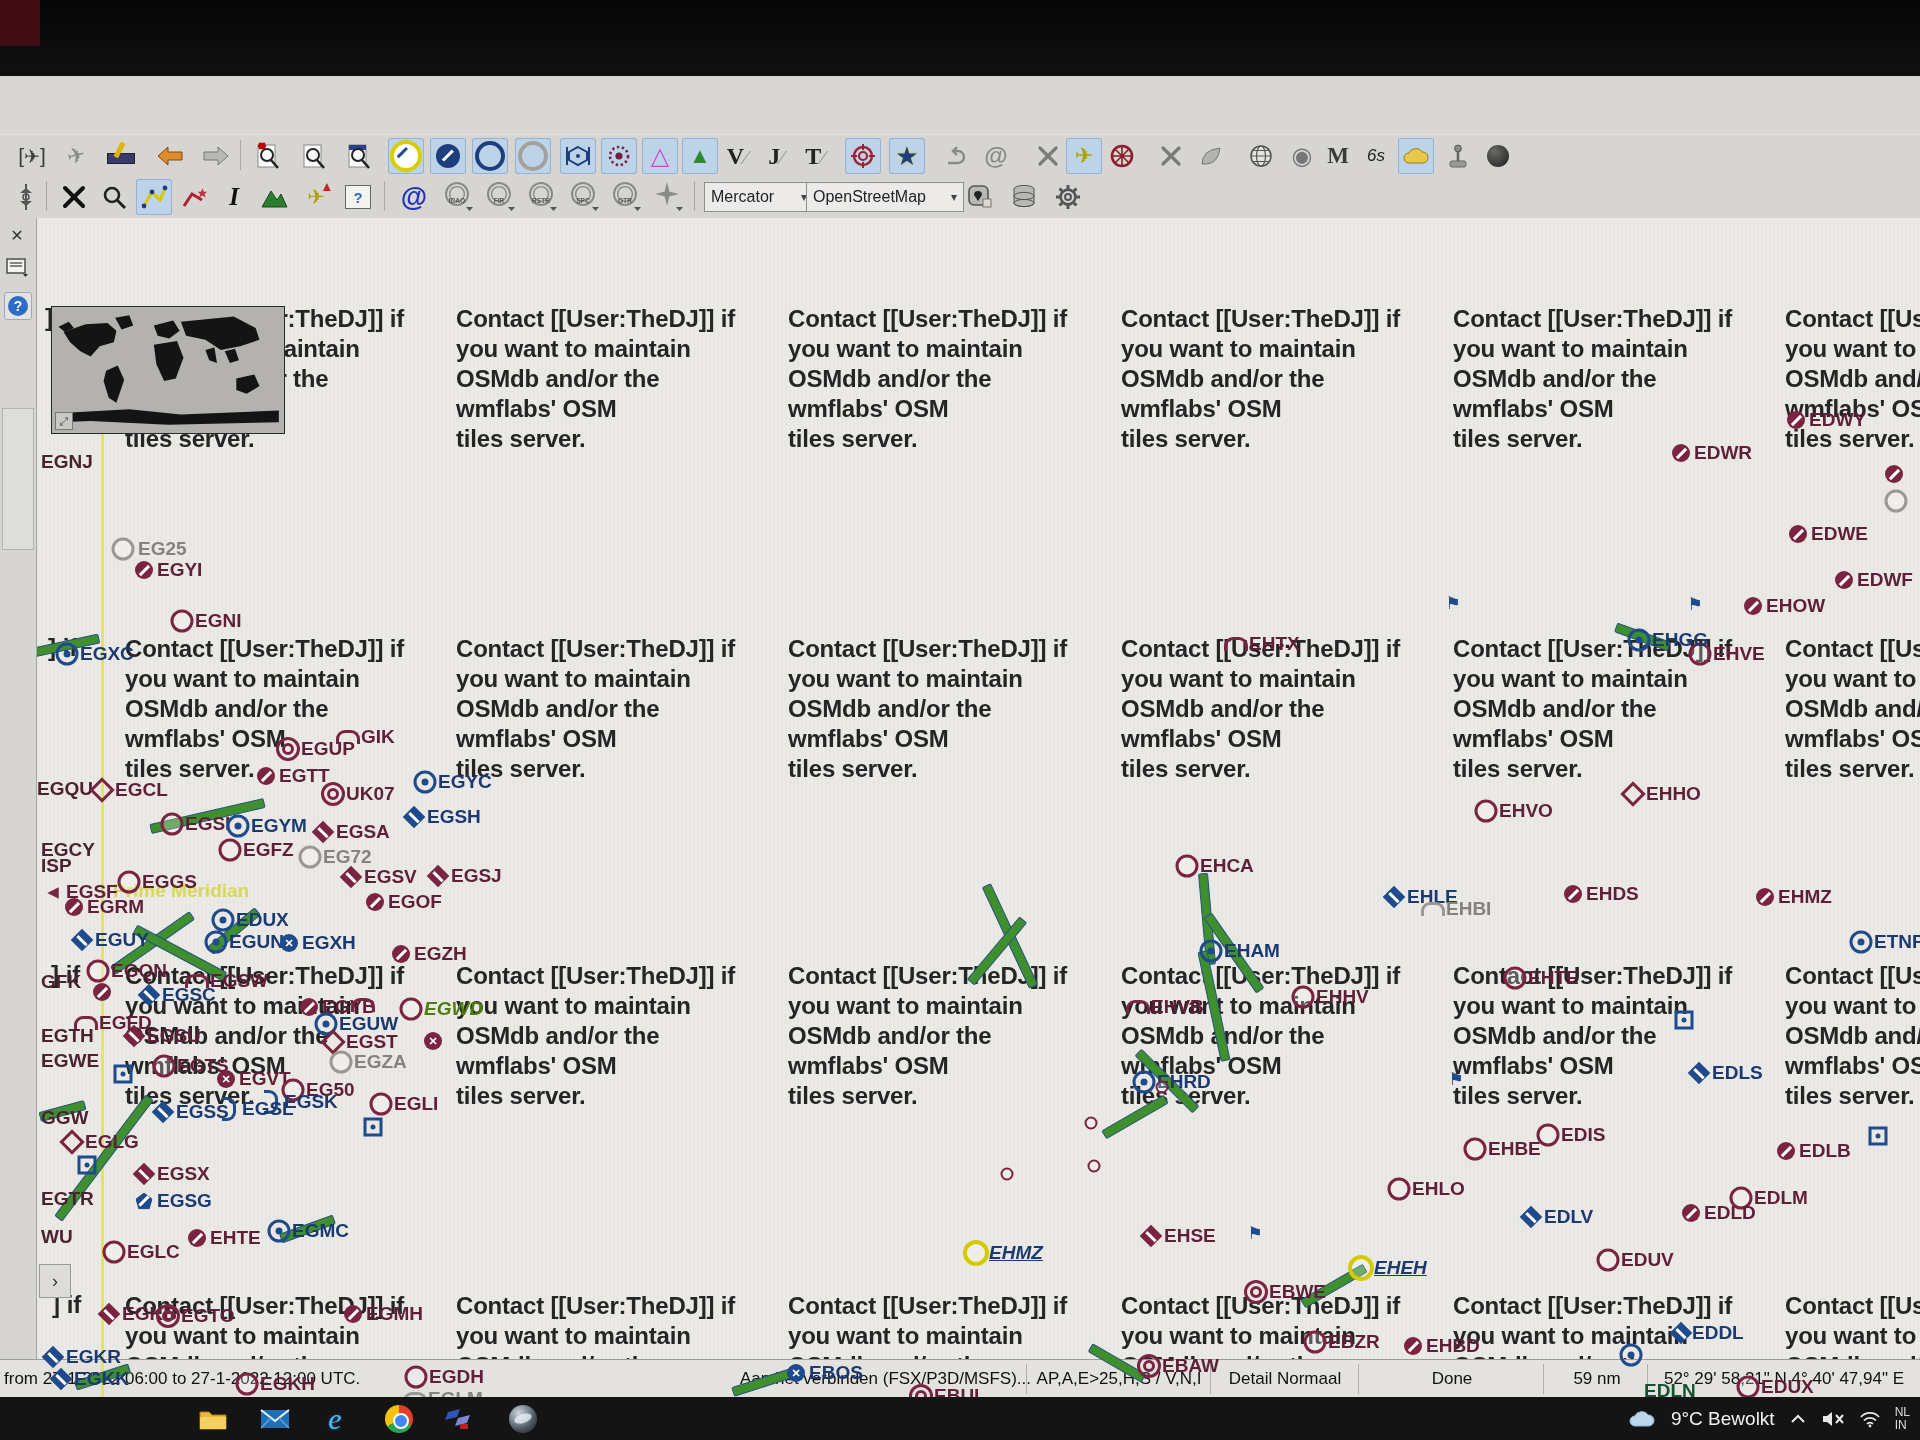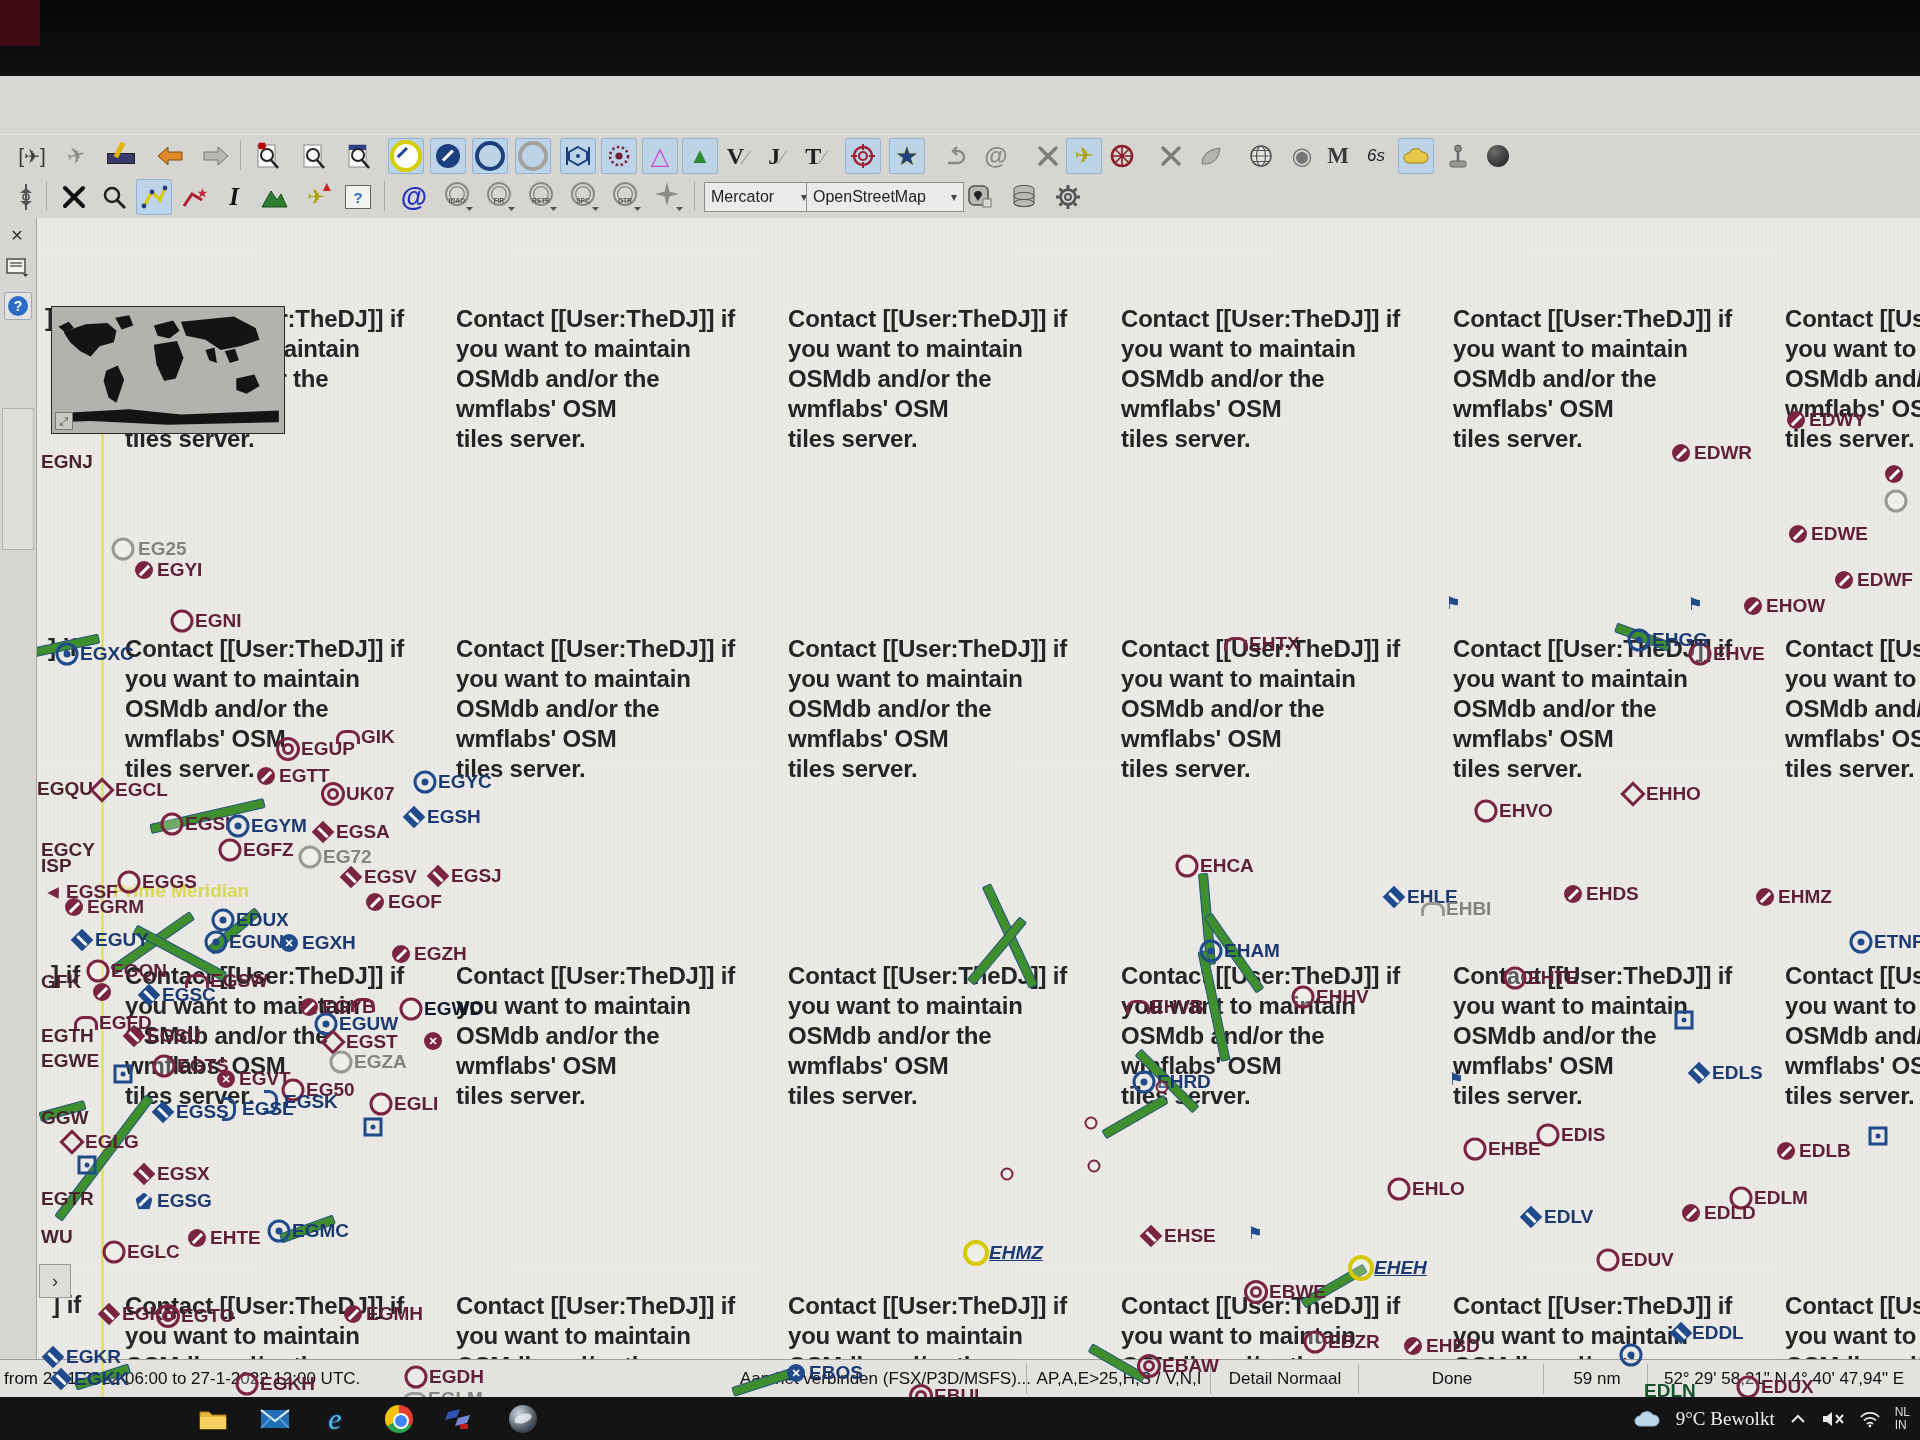--- a/index.html
+++ b/index.html
@@ -39,21 +39,21 @@
   #mini-expand{position:absolute;z-index:5;width:16px;height:16px;background:#c9c8c4;border:1px solid #777;color:#444;font-size:11px;display:flex;align-items:center;justify-content:center;}
   #expander{position:absolute;z-index:6;width:30px;height:32px;background:#dddcd9;border:1px solid #999;color:#333;font-size:18px;display:flex;align-items:center;justify-content:center;}
   
   #statusbar{position:absolute;left:0;top:1283px;width:1920px;height:38px;background:#e3e2df;border-top:1px solid #9b9b98;font-size:17px;color:#111;}
   .stcell{position:absolute;top:9px;white-space:nowrap;}
   .stdiv{position:absolute;top:4px;width:1px;height:30px;background:#b0afac;}
   
   #taskbar{position:absolute;left:0;top:1397px;width:1920px;height:43px;background:#141414;}
   .tbicon{position:absolute;top:5px;width:34px;height:34px;display:flex;align-items:center;justify-content:center;}
   #tray{position:absolute;right:10px;top:0;height:43px;display:flex;align-items:center;gap:14px;color:#eee;}
-  #weather-label{font-size:19px;color:#f0f0f0;font-family:Liberation Serif, serif;}
+  #weather-label{font-size:19px;color:#f0f0f0;}
   .traytxt{font-size:12px;line-height:13px;color:#ddd;}
 </style>
 </head>
 <body>
 
 <div id="stage">
   <div id="bezel">
       <div id="bezel-red"></div>
     </div>
   <div id="app">
@@ -740,21 +740,21 @@
           </div>
           <div class="mk" style="left: 289px; top: 806px;">
             <span style="position:relative;display:block;width:17px;height:17px;border:3.5px solid #1f4b8c;border-radius:50%">
               <i style="position:absolute;left:5px;top:5px;width:7px;height:7px;border-radius:50%;background:#1f4b8c"></i>
             </span>
           </div>
           <div class="mklbl" style="left: 302px; top: 795px; color: rgb(28, 58, 114);">EGUW</div>
           <div class="mk" style="left: 374px; top: 791px;">
             <span style="display:block;width:17px;height:17px;border:3.5px solid #7a2442;border-radius:50%;background:rgba(255,255,255,.25)"></span>
           </div>
-          <div class="mklbl" style="left: 387px; top: 780px; color: #0f172a;">EGWD</div>
+          <div class="mklbl" style="left: 387px; top: 780px; color: #4d7c0f; font-style: italic;">EGWD</div>
           <div class="mk" style="left: 49px; top: 805px;">
             <span style="display:block;width:18px;height:11px;border:3.5px solid #7a2442;border-bottom:none;border-radius:9px 9px 0 0;transform:rotate(0deg)"></span>
           </div>
           <div class="mklbl" style="left: 62px; top: 794px; color: rgb(95, 31, 56);">EGFD</div>
           <div class="mklbl" style="left: 4px; top: 807px; color: rgb(74, 34, 48);">EGTH</div>
           <div class="mk" style="left: 97px; top: 818px;">
             <span style="position:relative;display:block;width:16px;height:16px;background:#7a2442;transform:rotate(45deg)">
               <i style="position:absolute;left:1.5px;top:6.5px;width:13px;height:3px;background:#fff"></i>
             </span>
           </div>

